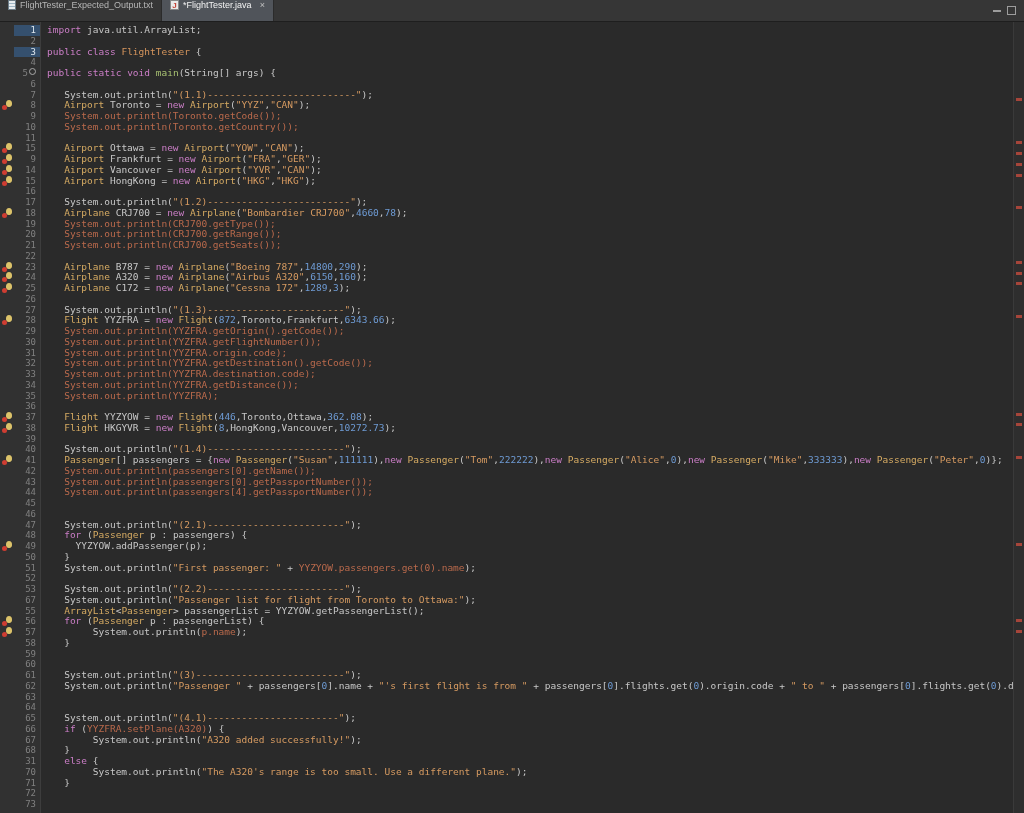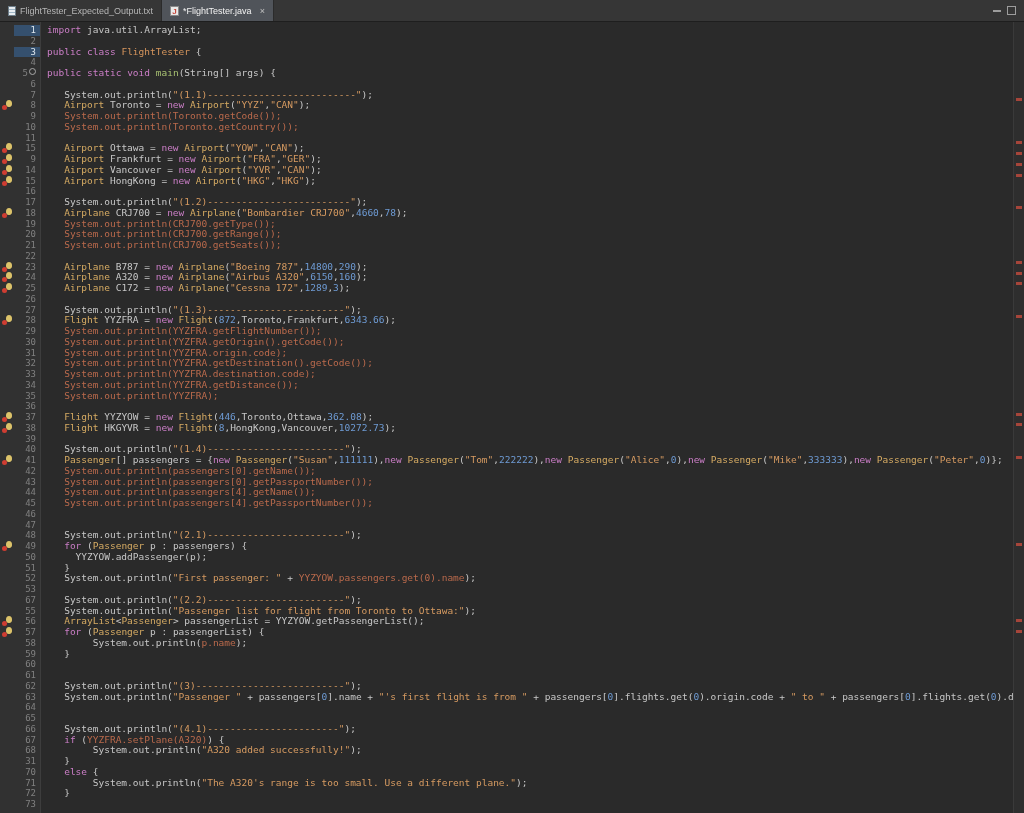--- a/index.html
+++ b/index.html
@@ -1,21 +1,21 @@
 <!DOCTYPE html>
 <html><head>
 <meta charset="utf-8">
 <style>
   html,body{margin:0;padding:0}
   body{width:1024px;height:813px;background:#2a2a2a;overflow:hidden}
 
   
   .tabbar{height:21px;background:#363636;display:flex;align-items:stretch;
           border-bottom:1px solid #1e1e1e;font-family:"Liberation Sans",sans-serif}
-  .tab{display:flex;align-items:center;gap:4px;padding:0 8px;font-size:9px;
+  .tab{display:flex;gap:4px;padding:0 8px;font-size:9px;
        color:#b5b5b5;border-right:1px solid #2b2b2b;cursor:default;white-space:nowrap}
   .tab.active{background:#50545a;color:#f2f2f2}
   .ficon{display:inline-block;box-sizing:border-box}
   .ficon.txt{width:8px;height:10px;border:1px solid #6d7d88;
              background:repeating-linear-gradient(#e8edf0 0 2px,#9fb6c6 2px 3px)}
   .ficon.java{width:9px;height:10px;background:#e9e9e9;color:#c7473b;font-weight:bold;
               font-size:8px;line-height:10px;text-align:center;border:1px solid #888}
   .tclose{margin-left:4px;color:#c2c2c2;font-size:9px}
   .tabspacer{flex:1}
   .wctrl{display:flex;align-items:center;gap:6px;padding:0 8px}
@@ -243,36 +243,35 @@
       <div class="cline"><span class="tok-e">   System.out.println(CRJ700.getType());</span></div>
       <div class="cline"><span class="tok-e">   System.out.println(CRJ700.getRange());</span></div>
       <div class="cline"><span class="tok-e">   System.out.println(CRJ700.getSeats());</span></div>
       <div class="cline"></div>
       <div class="cline"><span class="tok-d">   </span><span class="tok-t">Airplane</span><span class="tok-d"> B787 = </span><span class="tok-k">new</span><span class="tok-d"> </span><span class="tok-t">Airplane</span><span class="tok-d">(</span><span class="tok-s">"Boeing 787"</span><span class="tok-d">,</span><span class="tok-n">14800</span><span class="tok-d">,</span><span class="tok-n">290</span><span class="tok-d">);</span></div>
       <div class="cline"><span class="tok-d">   </span><span class="tok-t">Airplane</span><span class="tok-d"> A320 = </span><span class="tok-k">new</span><span class="tok-d"> </span><span class="tok-t">Airplane</span><span class="tok-d">(</span><span class="tok-s">"Airbus A320"</span><span class="tok-d">,</span><span class="tok-n">6150</span><span class="tok-d">,</span><span class="tok-n">160</span><span class="tok-d">);</span></div>
       <div class="cline"><span class="tok-d">   </span><span class="tok-t">Airplane</span><span class="tok-d"> C172 = </span><span class="tok-k">new</span><span class="tok-d"> </span><span class="tok-t">Airplane</span><span class="tok-d">(</span><span class="tok-s">"Cessna 172"</span><span class="tok-d">,</span><span class="tok-n">1289</span><span class="tok-d">,</span><span class="tok-n">3</span><span class="tok-d">);</span></div>
       <div class="cline"></div>
       <div class="cline"><span class="tok-d">   System.out.println(</span><span class="tok-s">"(1.3)------------------------"</span><span class="tok-d">);</span></div>
       <div class="cline"><span class="tok-d">   </span><span class="tok-t">Flight</span><span class="tok-d"> YYZFRA = </span><span class="tok-k">new</span><span class="tok-d"> </span><span class="tok-t">Flight</span><span class="tok-d">(</span><span class="tok-n">872</span><span class="tok-d">,Toronto,Frankfurt,</span><span class="tok-n">6343.66</span><span class="tok-d">);</span></div>
+      <div class="cline"><span class="tok-e">   System.out.println(YYZFRA.getOrigin().getCode());</span></div>
       <div class="cline"><span class="tok-e">   System.out.println(YYZFRA.getFlightNumber());</span></div>
-      <div class="cline"><span class="tok-e">   System.out.println(YYZFRA.getOrigin().getCode());</span></div>
       <div class="cline"><span class="tok-e">   System.out.println(YYZFRA.origin.code);</span></div>
       <div class="cline"><span class="tok-e">   System.out.println(YYZFRA.getDestination().getCode());</span></div>
       <div class="cline"><span class="tok-e">   System.out.println(YYZFRA.destination.code);</span></div>
       <div class="cline"><span class="tok-e">   System.out.println(YYZFRA.getDistance());</span></div>
       <div class="cline"><span class="tok-e">   System.out.println(YYZFRA);</span></div>
       <div class="cline"></div>
       <div class="cline"><span class="tok-d">   </span><span class="tok-t">Flight</span><span class="tok-d"> YYZYOW = </span><span class="tok-k">new</span><span class="tok-d"> </span><span class="tok-t">Flight</span><span class="tok-d">(</span><span class="tok-n">446</span><span class="tok-d">,Toronto,Ottawa,</span><span class="tok-n">362.08</span><span class="tok-d">);</span></div>
       <div class="cline"><span class="tok-d">   </span><span class="tok-t">Flight</span><span class="tok-d"> HKGYVR = </span><span class="tok-k">new</span><span class="tok-d"> </span><span class="tok-t">Flight</span><span class="tok-d">(</span><span class="tok-n">8</span><span class="tok-d">,HongKong,Vancouver,</span><span class="tok-n">10272.73</span><span class="tok-d">);</span></div>
       <div class="cline"></div>
       <div class="cline"><span class="tok-d">   System.out.println(</span><span class="tok-s">"(1.4)------------------------"</span><span class="tok-d">);</span></div>
       <div class="cline"><span class="tok-d">   </span><span class="tok-t">Passenger</span><span class="tok-d">[] passengers = {</span><span class="tok-k">new</span><span class="tok-d"> </span><span class="tok-t">Passenger</span><span class="tok-d">(</span><span class="tok-s">"Susan"</span><span class="tok-d">,</span><span class="tok-n">111111</span><span class="tok-d">),</span><span class="tok-k">new</span><span class="tok-d"> </span><span class="tok-t">Passenger</span><span class="tok-d">(</span><span class="tok-s">"Tom"</span><span class="tok-d">,</span><span class="tok-n">222222</span><span class="tok-d">),</span><span class="tok-k">new</span><span class="tok-d"> </span><span class="tok-t">Passenger</span><span class="tok-d">(</span><span class="tok-s">"Alice"</span><span class="tok-d">,</span><span class="tok-n">0</span><span class="tok-d">),</span><span class="tok-k">new</span><span class="tok-d"> </span><span class="tok-t">Passenger</span><span class="tok-d">(</span><span class="tok-s">"Mike"</span><span class="tok-d">,</span><span class="tok-n">333333</span><span class="tok-d">),</span><span class="tok-k">new</span><span class="tok-d"> </span><span class="tok-t">Passenger</span><span class="tok-d">(</span><span class="tok-s">"Peter"</span><span class="tok-d">,</span><span class="tok-n">0</span><span class="tok-d">)};</span></div>
       <div class="cline"><span class="tok-e">   System.out.println(passengers[0].getName());</span></div>
       <div class="cline"><span class="tok-e">   System.out.println(passengers[0].getPassportNumber());</span></div>
-      <div class="cline"><span class="tok-e">   System.out.println(passengers[4].getName());</span></div>
       <div class="cline"><span class="tok-e">   System.out.println(passengers[4].getPassportNumber());</span></div>
       <div class="cline"></div>
       <div class="cline"></div>
       <div class="cline"><span class="tok-d">   System.out.println(</span><span class="tok-s">"(2.1)------------------------"</span><span class="tok-d">);</span></div>
       <div class="cline"><span class="tok-d">   </span><span class="tok-k">for</span><span class="tok-d"> (</span><span class="tok-t">Passenger</span><span class="tok-d"> p : passengers) {</span></div>
       <div class="cline"><span class="tok-d">     YYZYOW.addPassenger(p);</span></div>
       <div class="cline"><span class="tok-d">   }</span></div>
       <div class="cline"><span class="tok-d">   System.out.println(</span><span class="tok-s">"First passenger: "</span><span class="tok-d"> + </span><span class="tok-e">YYZYOW.passengers.get(0).name</span><span class="tok-d">);</span></div>
       <div class="cline"></div>
       <div class="cline"><span class="tok-d">   System.out.println(</span><span class="tok-s">"(2.2)------------------------"</span><span class="tok-d">);</span></div>

